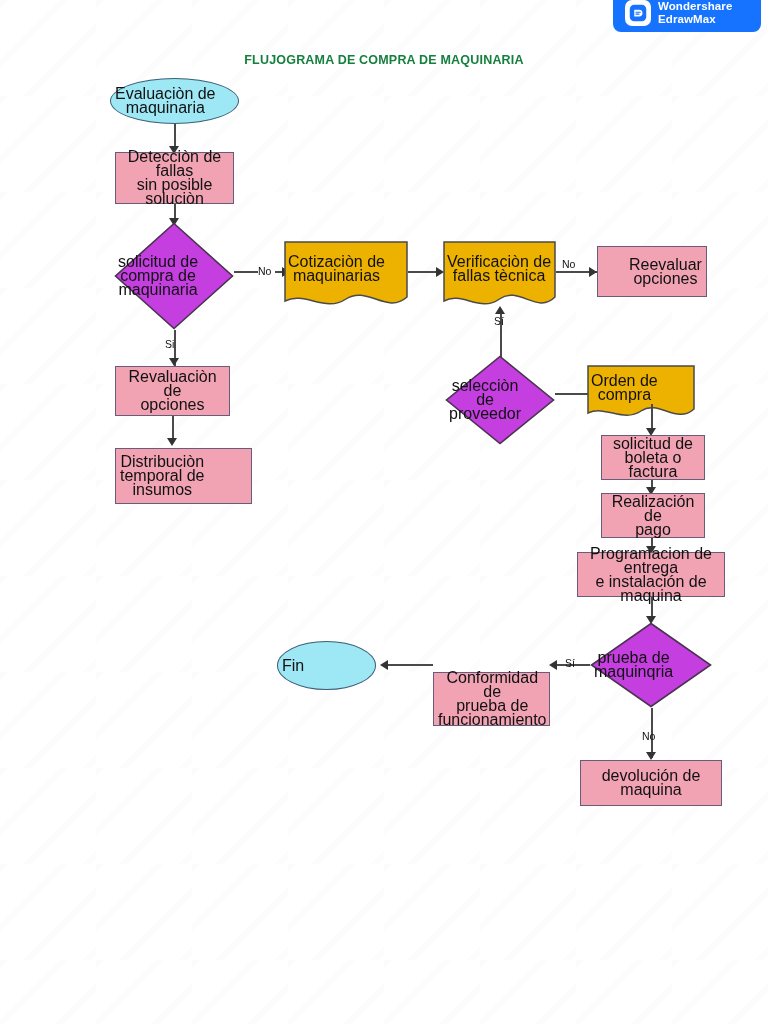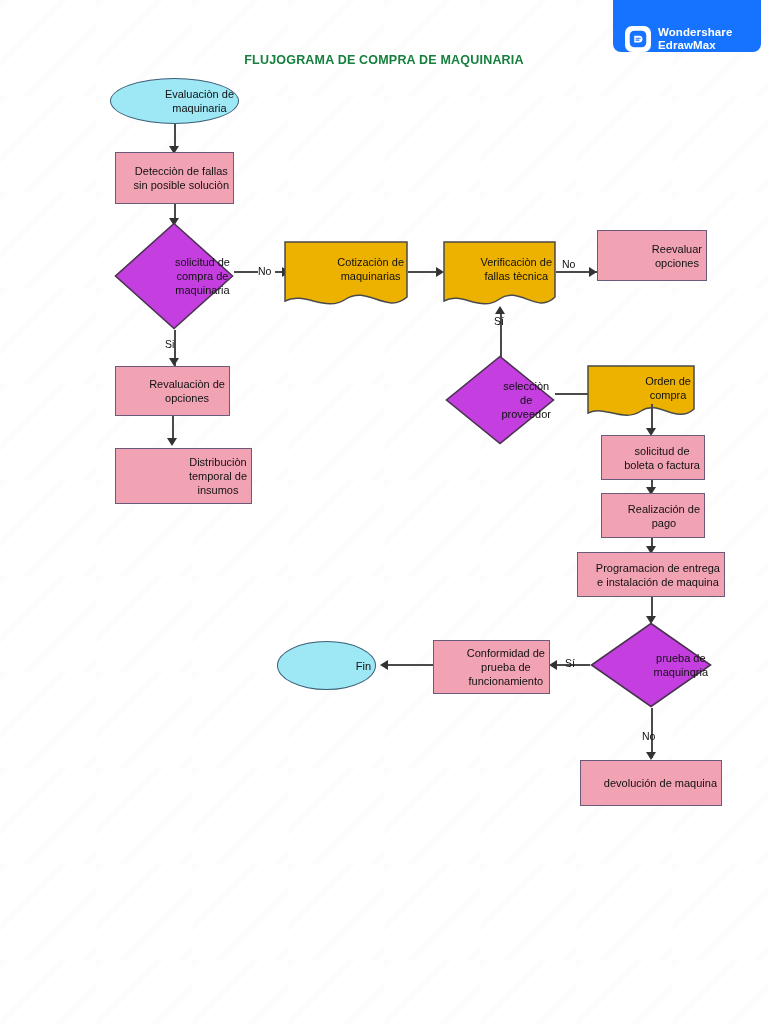--- a/index.html
+++ b/index.html
@@ -25,25 +25,25 @@
       repeating-linear-gradient(135deg,
         rgba(0,0,0,0.018) 0px, rgba(0,0,0,0.018) 6px,
         rgba(0,0,0,0) 6px, rgba(0,0,0,0) 42px);
     background-size: 96px 96px;
   }
   #edraw-badge {
     position: absolute;
     left: 613px;
     top: 0px;
     width: 148px;
-    height: 52px;
+    height: 32px;
     background: #1673ff;
     border-radius: 0 0 8px 8px;
     display: flex;
-    align-items: flex-end;
+    align-items: flex-start;
     gap: 7px;
     padding-left: 12px;
     box-sizing: border-box;
   }
   #edraw-badge .logo-box {
     width: 26px;
     height: 26px;
     background: #ffffff;
     border-radius: 7px;
     display: flex;
@@ -68,23 +68,23 @@
     font-weight: bold;
     color: #15803d;
     letter-spacing: 0.2px;
   }
   
   .node {
     position: absolute;
     box-sizing: border-box;
     display: flex;
     align-items: center;
-    justify-content: flex-end;
+    justify-content: flex-start;
     text-align: center;
-    font-size: 11px;
+    font-size: 16px;
     line-height: 14px;
     color: #111111;
     padding: 2px 4px;
   }
   .node .lbl { white-space: pre-line; display: block; }
 
   .shape-rect {
     background: #f2a3b3;
     border: 1.4px solid #6b5b7b;
   }
@@ -243,21 +243,21 @@
     </svg>
     <span class="lbl lbl-over" style="margin-bottom:16px;">Verificaciòn de
 fallas tècnica</span>
   </div>
 
   <div class="line-h" style="left:556px; top:271px; width:10px;"></div>
   <div class="edge-label" style="left:562px; top:258px;">No</div>
   <div class="line-h" style="left:556px; top:271px; width:41px;"></div>
   <div class="arrow arrow-right" style="left:589px; top:267px;"></div>
 
-  <div class="node shape-rect" style="left:597px; top:230px; width:110px; height:51px;padding-left:31px;">
+  <div class="node shape-rect" style="left:597px; top:246px; width:110px; height:51px;padding-left:31px;">
     <span class="lbl">Reevaluar
 opciones</span>
   </div>
 
   <div class="line-v" style="left:500px; top:312px; height:45px;"></div>
   <div class="edge-label" style="left:494px; top:315px;">Sí</div>
   <div class="arrow arrow-up" style="left:495px; top:306px;"></div>
 
   <div class="node shape-diamond" style="left:445px; top:355px; width:110px; height:90px;">
     <svg class="diamond-svg" viewBox="0 0 110 90" preserveAspectRatio="none" aria-hidden="true">
@@ -311,21 +311,21 @@
       <polygon points="61,1.5 120.5,43 61,84.5 1.5,43" fill="#c43ee0" stroke="#4a3350" stroke-width="1.6"></polygon>
     </svg>
     <span class="lbl lbl-over">prueba de
 maquinqria</span>
   </div>
 
   <div class="line-h" style="left:556px; top:664px; width:34px;"></div>
   <div class="edge-label" style="left:565px; top:657px;">Sí</div>
   <div class="arrow arrow-left" style="left:549px; top:660px;"></div>
 
-  <div class="node shape-rect" style="left:433px; top:640px; width:117px; height:54px;">
+  <div class="node shape-rect" style="left:433px; top:672px; width:117px; height:54px;">
     <span class="lbl">Conformidad de
 prueba de
 funcionamiento</span>
   </div>
 
   <div class="line-h" style="left:383px; top:664px; width:50px;"></div>
   <div class="arrow arrow-left" style="left:380px; top:660px;"></div>
 
   <div class="node shape-ellipse" style="left:277px; top:641px; width:99px; height:49px;">
     <span class="lbl">Fin</span>

